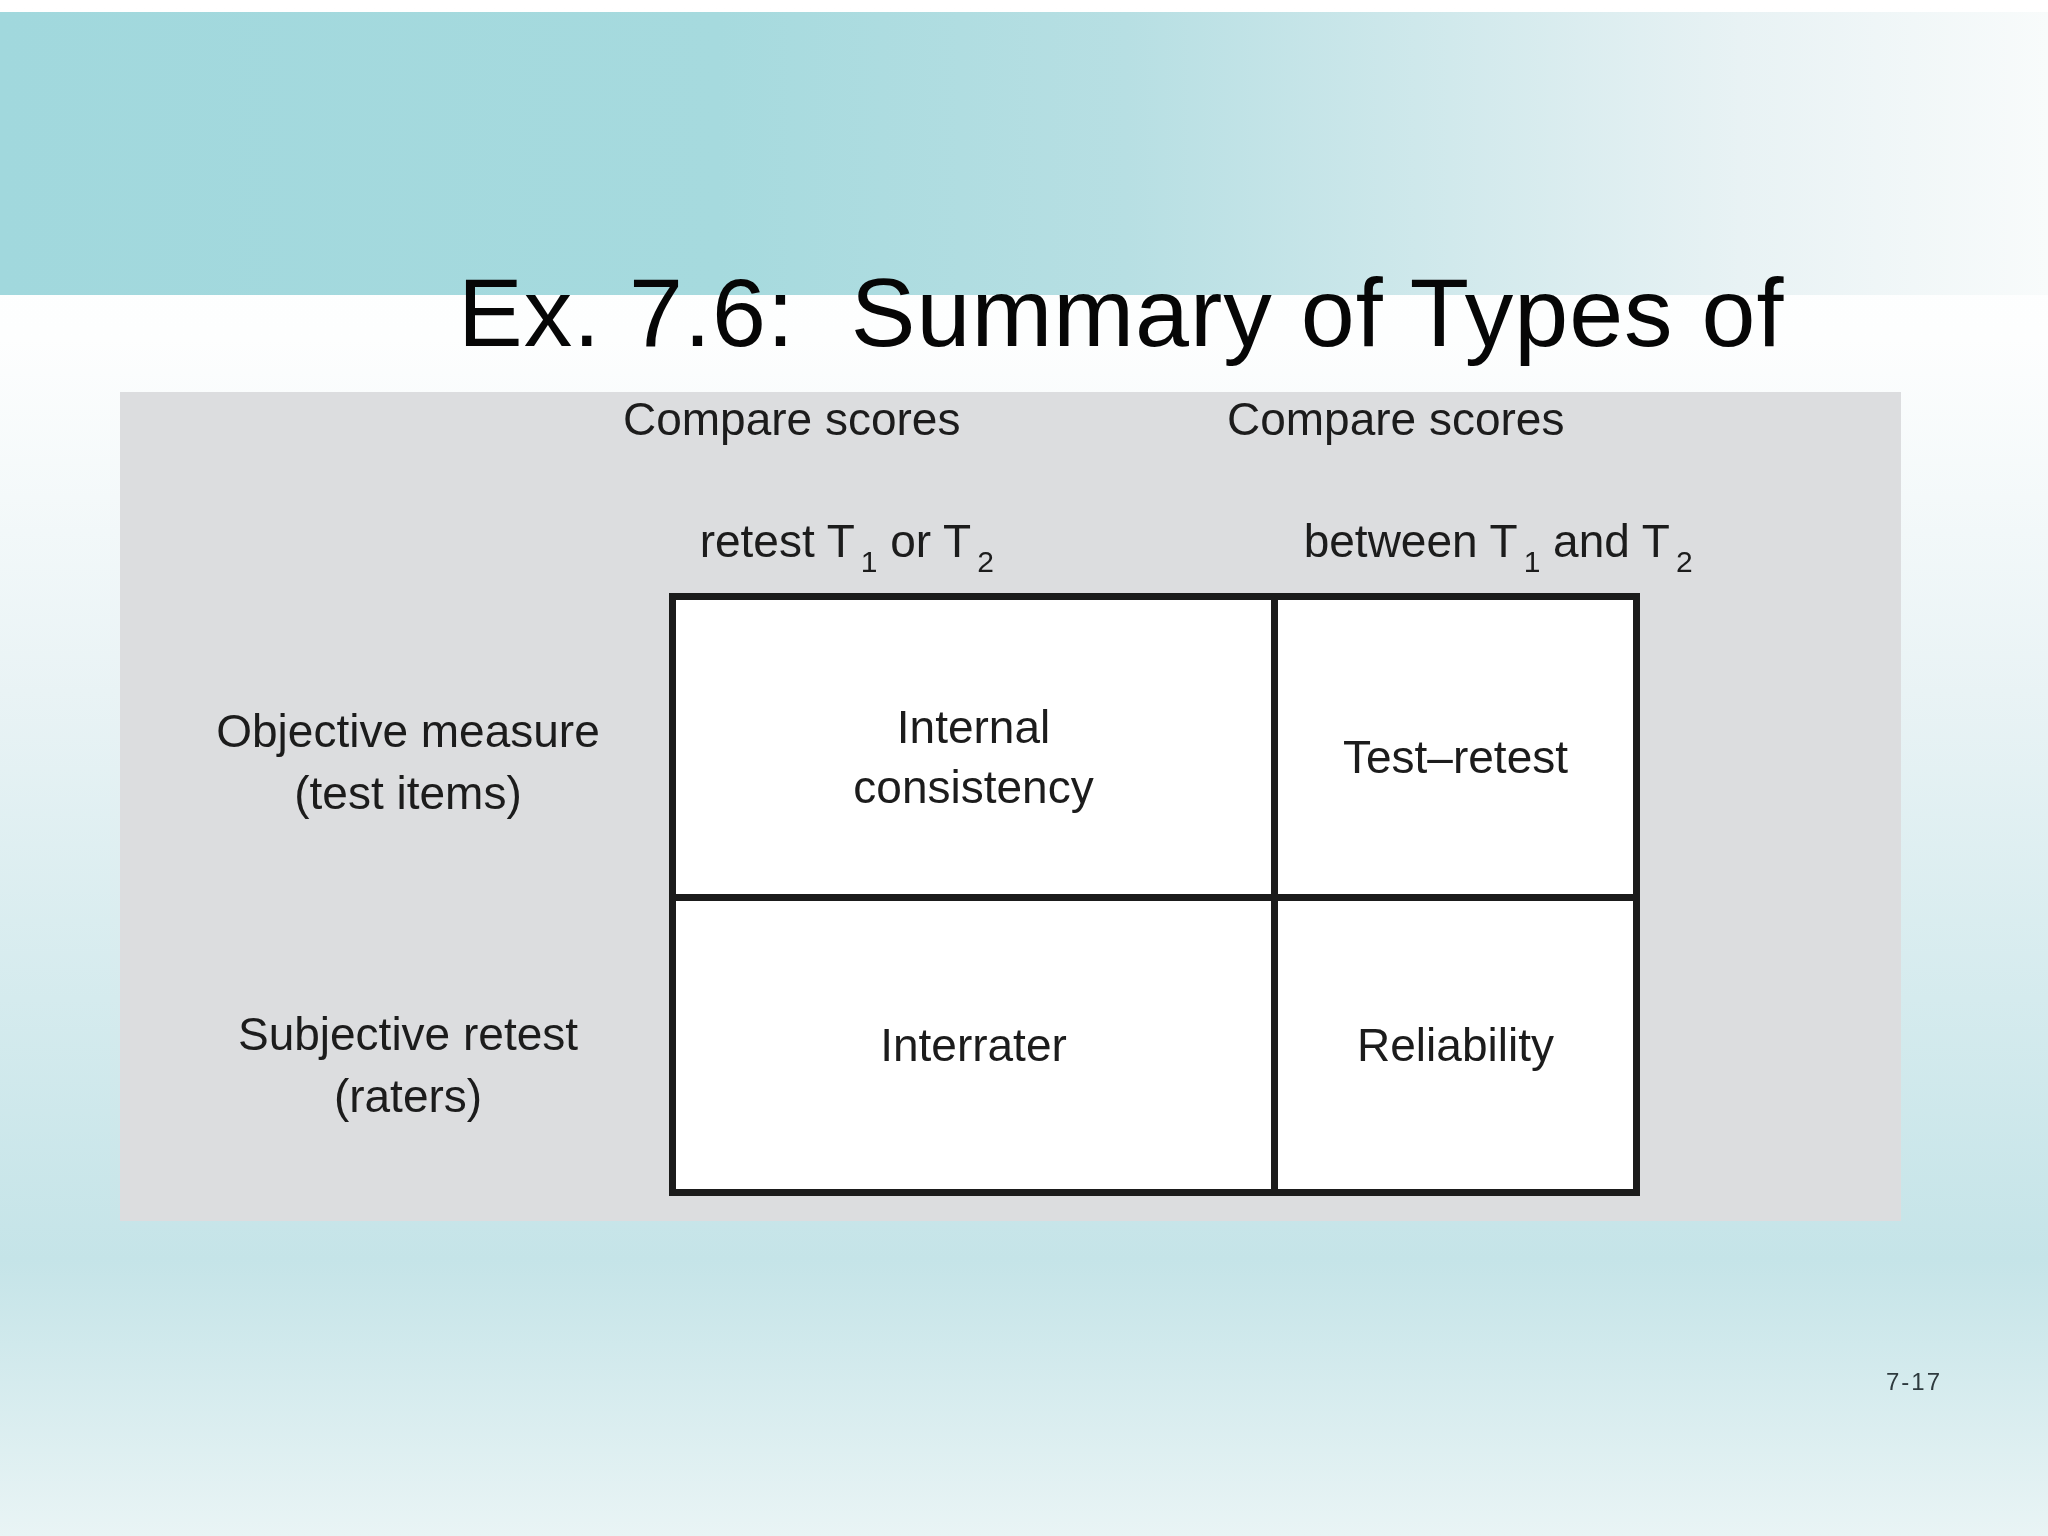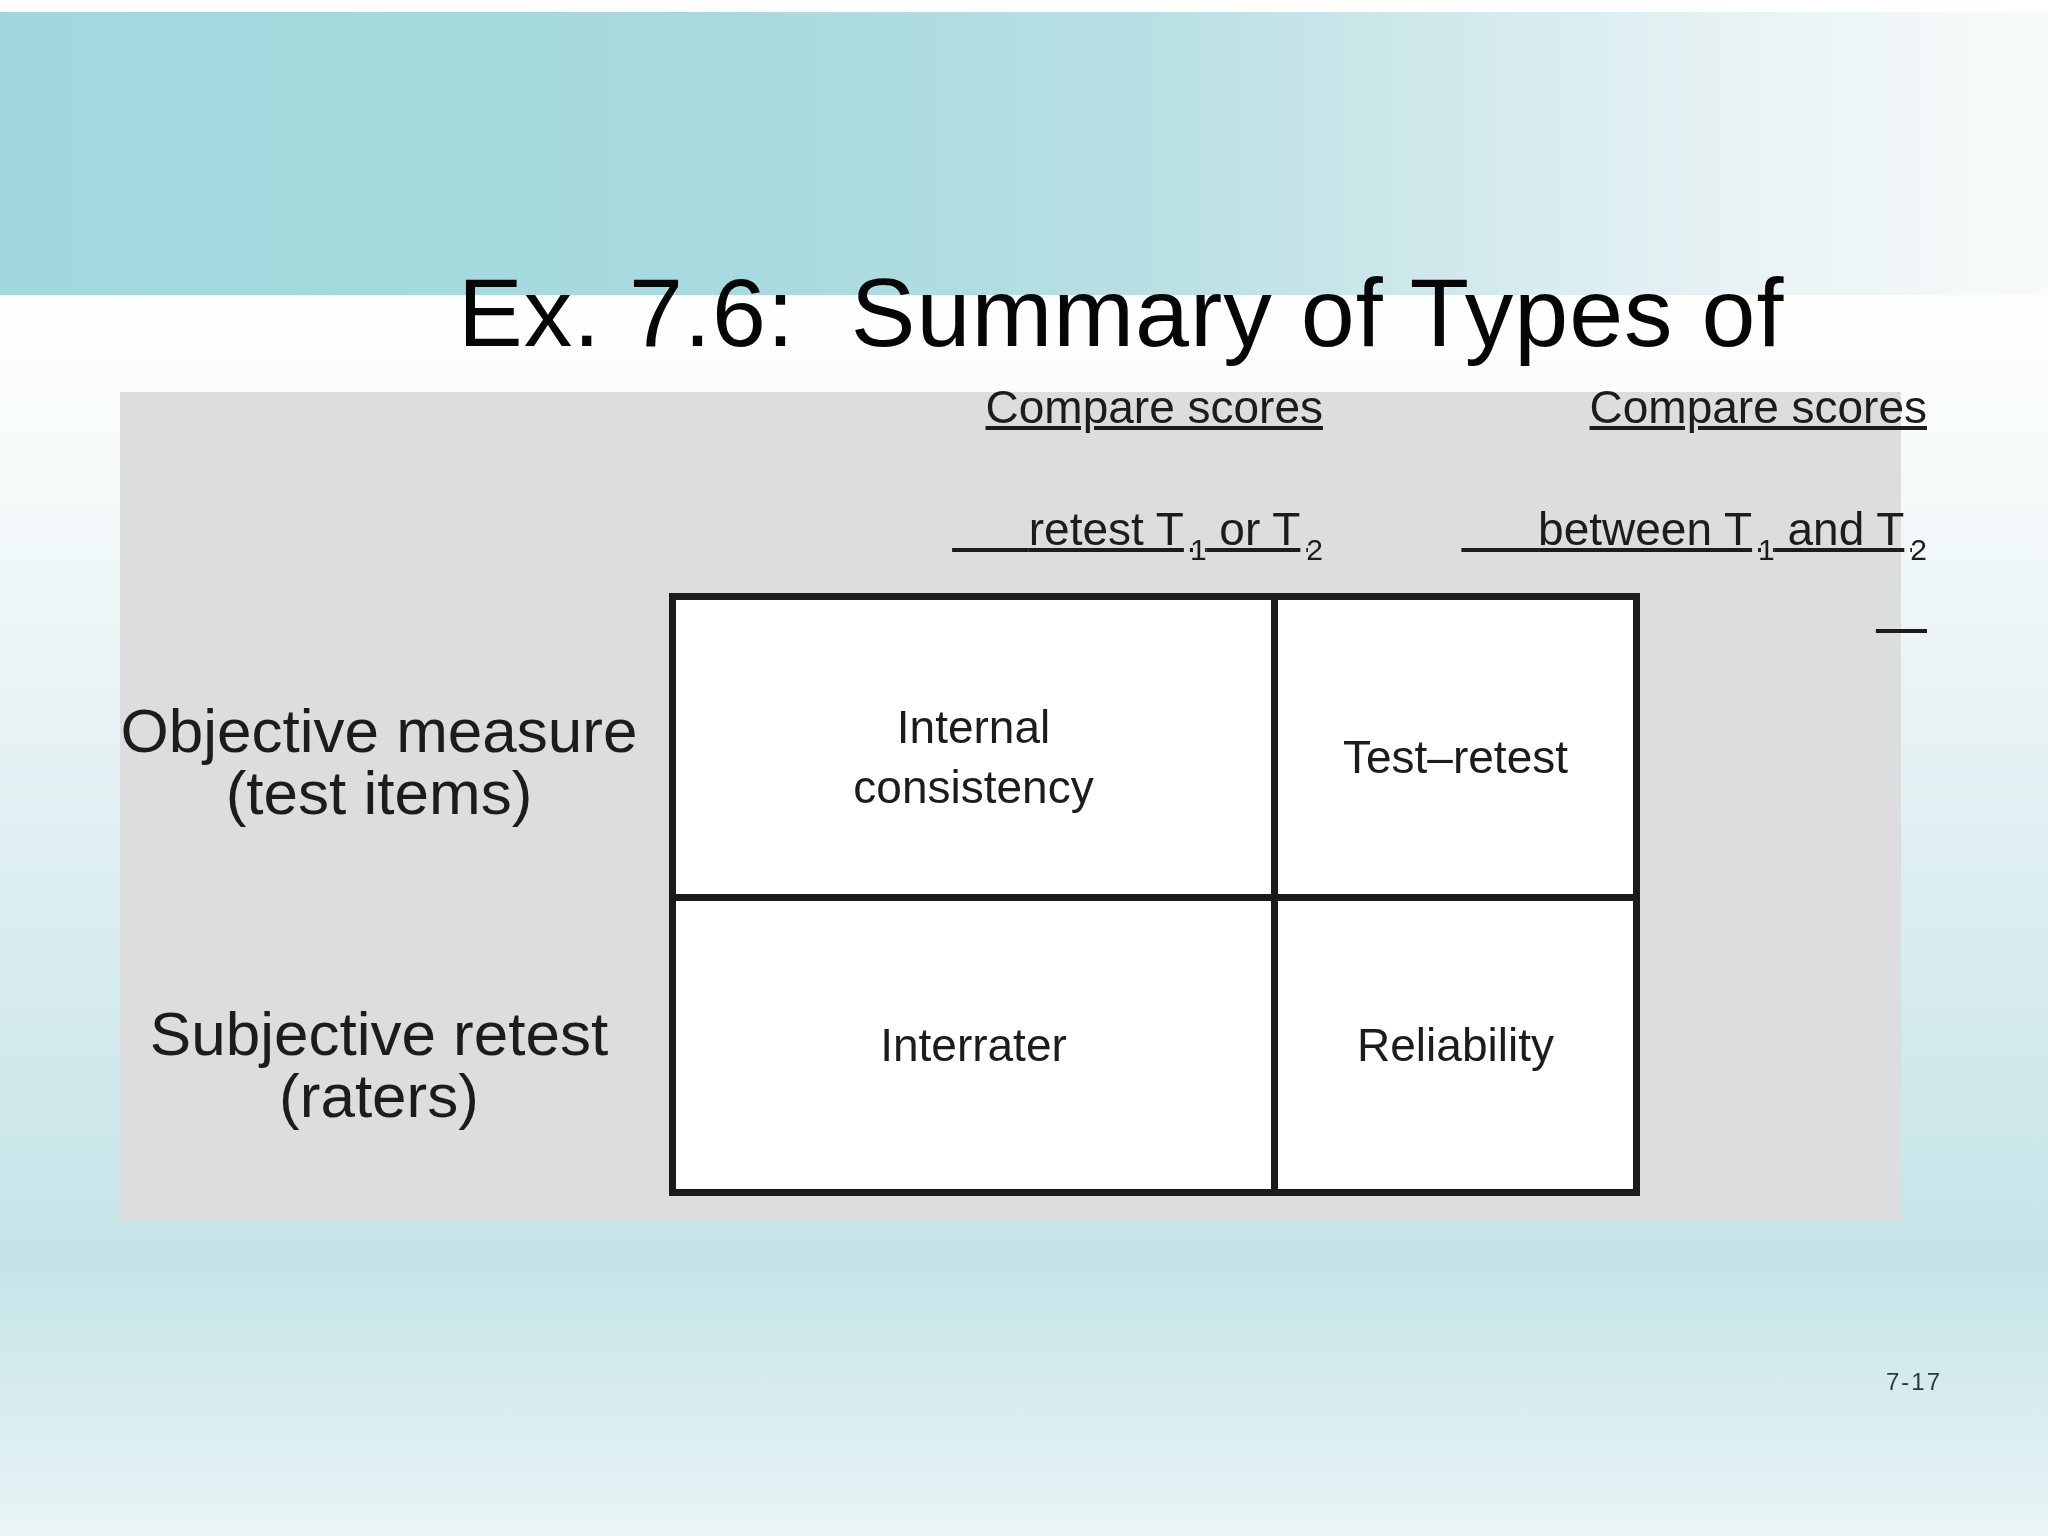--- a/index.html
+++ b/index.html
@@ -38,43 +38,42 @@
     white-space: pre;
   }
   .panel {
     position: absolute;
     left: 120px; top: 392px;
     width: 1781px; height: 829px;
     background: #dcdddf;
   }
   .col-hdr {
     position: absolute;
-    top: 377px;
+    top: 389px;
     width: 700px;
-    text-align: right;
+    text-align: left;
     font-size: 46px;
     line-height: 61px;
     color: #1c1c1c;
-    text-decoration: underline;
   }
   .col-hdr-1 { left: 623px; }
   .col-hdr-2 { left: 1227px; }
   .hdr-line2 { white-space: pre; }
   .sub {
     font-size: 30px;
     vertical-align: -15px;
     margin-left: 6px;
     white-space: pre;
   }
   .row-hdr {
     position: absolute;
-    left: 114px;
+    left: 143px;
     width: 530px;
     text-align: center;
-    font-size: 62px;
+    font-size: 46px;
     line-height: 62px;
     color: #1c1c1c;
   }
   .row-hdr-1 { top: 700px; }
   .row-hdr-2 { top: 1003px; }
   .grid {
     position: absolute;
     left: 669px; top: 593px;
     width: 971px; height: 603px;
     box-sizing: border-box;

